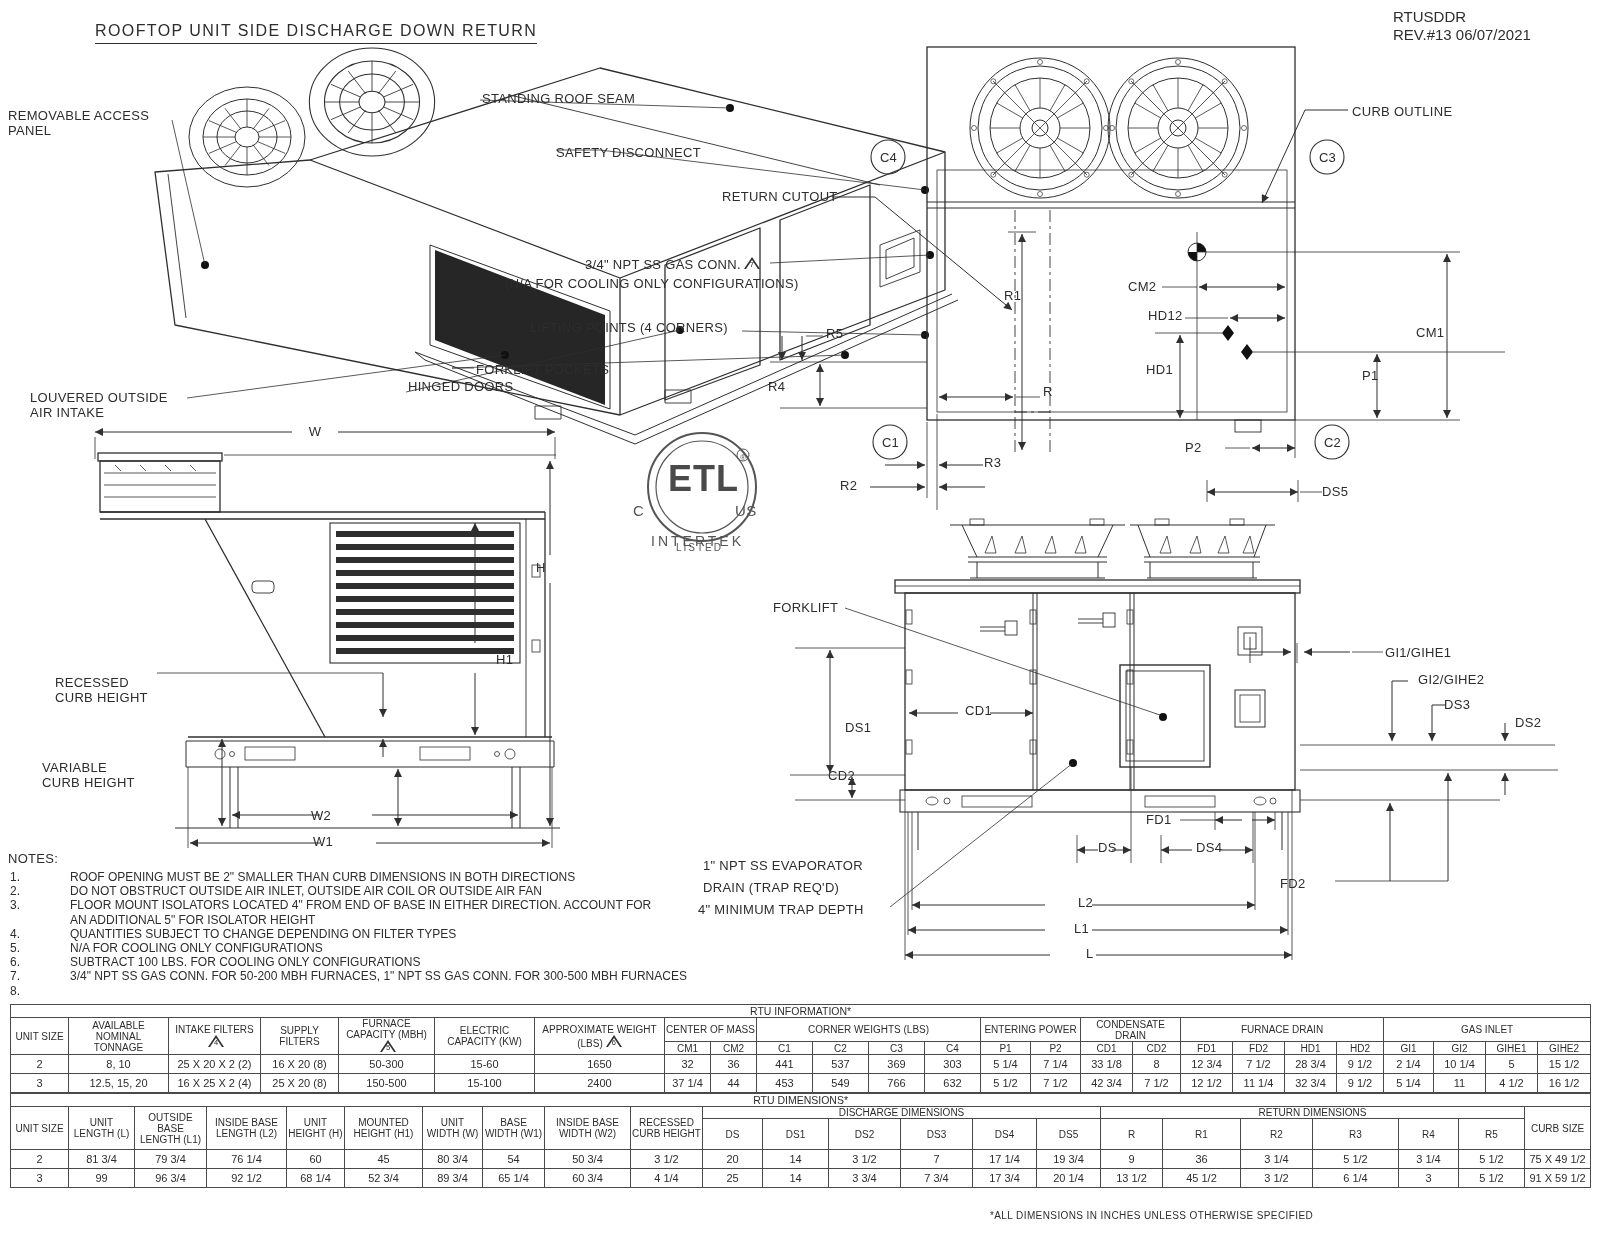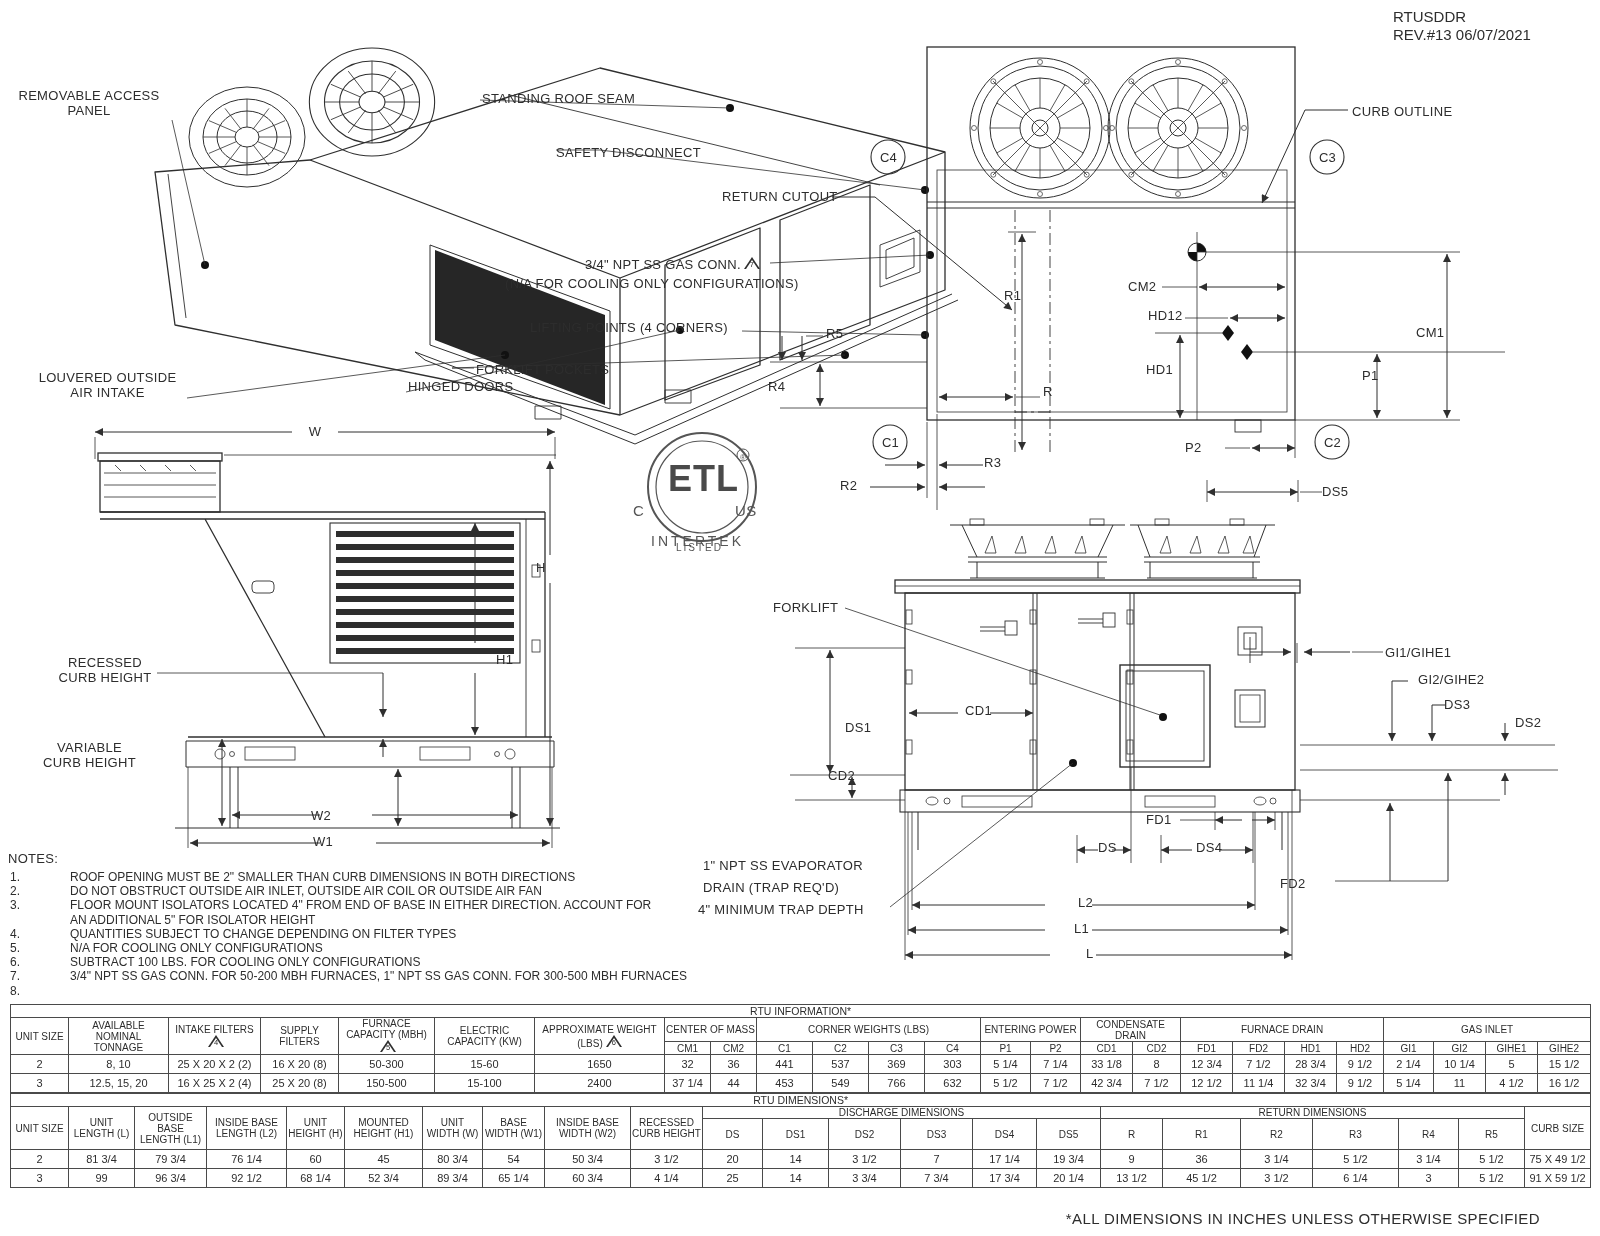--- a/index.html
+++ b/index.html
@@ -1,19 +1,19 @@
 <!DOCTYPE html>
 <html><head>
 <meta charset="utf-8">
 <style>
   html,body{margin:0;padding:0;background:#fff;}
   #page{position:relative;width:1600px;height:1236px;background:#fff;overflow:hidden;
         font-family:"Liberation Sans",sans-serif;color:#2d2d2d;}
   .lbl{position:absolute;font-size:13px;line-height:15px;color:#2d2d2d;white-space:nowrap;letter-spacing:.3px;}
-  .ra{text-align:center;white-space:normal;}
+  .ra{text-align:left;white-space:normal;margin-top:20px;}
   .ctr{text-align:center;}
   svg{position:absolute;overflow:visible;}
   .title{position:absolute;left:95px;top:22px;font-size:16px;letter-spacing:1.4px;
          border-bottom:1.5px solid #2d2d2d;padding-bottom:3px;}
   .doc{position:absolute;left:1393px;top:8px;font-size:15px;line-height:18px;}
   .tri{position:relative;display:inline-block;width:16px;height:13px;margin-left:3px;vertical-align:-1px;}
   .tri::before{content:"";position:absolute;left:0;top:0;width:0;height:0;
      border-left:8px solid transparent;border-right:8px solid transparent;border-bottom:12px solid #2f2f2f;}
   .tri::after{content:"";position:absolute;left:2px;top:3px;width:0;height:0;
      border-left:6px solid transparent;border-right:6px solid transparent;border-bottom:9px solid #fff;}
@@ -24,28 +24,29 @@
   .note .nn{width:60px;flex:none;}
   .w560{width:600px;white-space:normal;}
   
   .tbl{position:absolute;left:10px;border-collapse:collapse;table-layout:fixed;width:1580px;
        font-size:10px;line-height:11px;text-align:center;color:#2d2d2d;}
   .tbl th,.tbl td{border:1px solid #4a4a4a;font-weight:normal;padding:0 1px;overflow:hidden;}
   .tbl .tt{height:12px;font-size:10.5px;}
   .tbl td{font-size:11px;height:18px;}
   #tbl1{top:1004px;}
   #tbl2{top:1093px;}
-  .footer{position:absolute;left:990px;top:1210px;width:550px;text-align:right;font-size:15px;letter-spacing:.4px;}
+  .footer{position:absolute;left:990px;top:1210px;width:550px;text-align:left;font-size:10px;letter-spacing:.4px;}
   .etl-mark{position:absolute;font-weight:bold;color:#4a4a4a;}
 </style>
 </head>
 <body>
 
 <div id="page">
 
+  <div class="title">ROOFTOP UNIT SIDE DISCHARGE DOWN RETURN</div>
   <div class="doc">
     <div>RTUSDDR</div>
     <div>REV.#13 06/07/2021</div>
   </div>
 
   <svg style="left:80px;top:40px" width="880" height="385" viewBox="0 0 880 385">
     <defs>
       <marker id="ma" viewBox="0 0 8 8" refX="8" refY="4" markerWidth="9" markerHeight="8" orient="auto-start-reverse">
           <path d="M0,0 L8,4 L0,8 Z" fill="#2f2f2f"></path>
         </marker>

